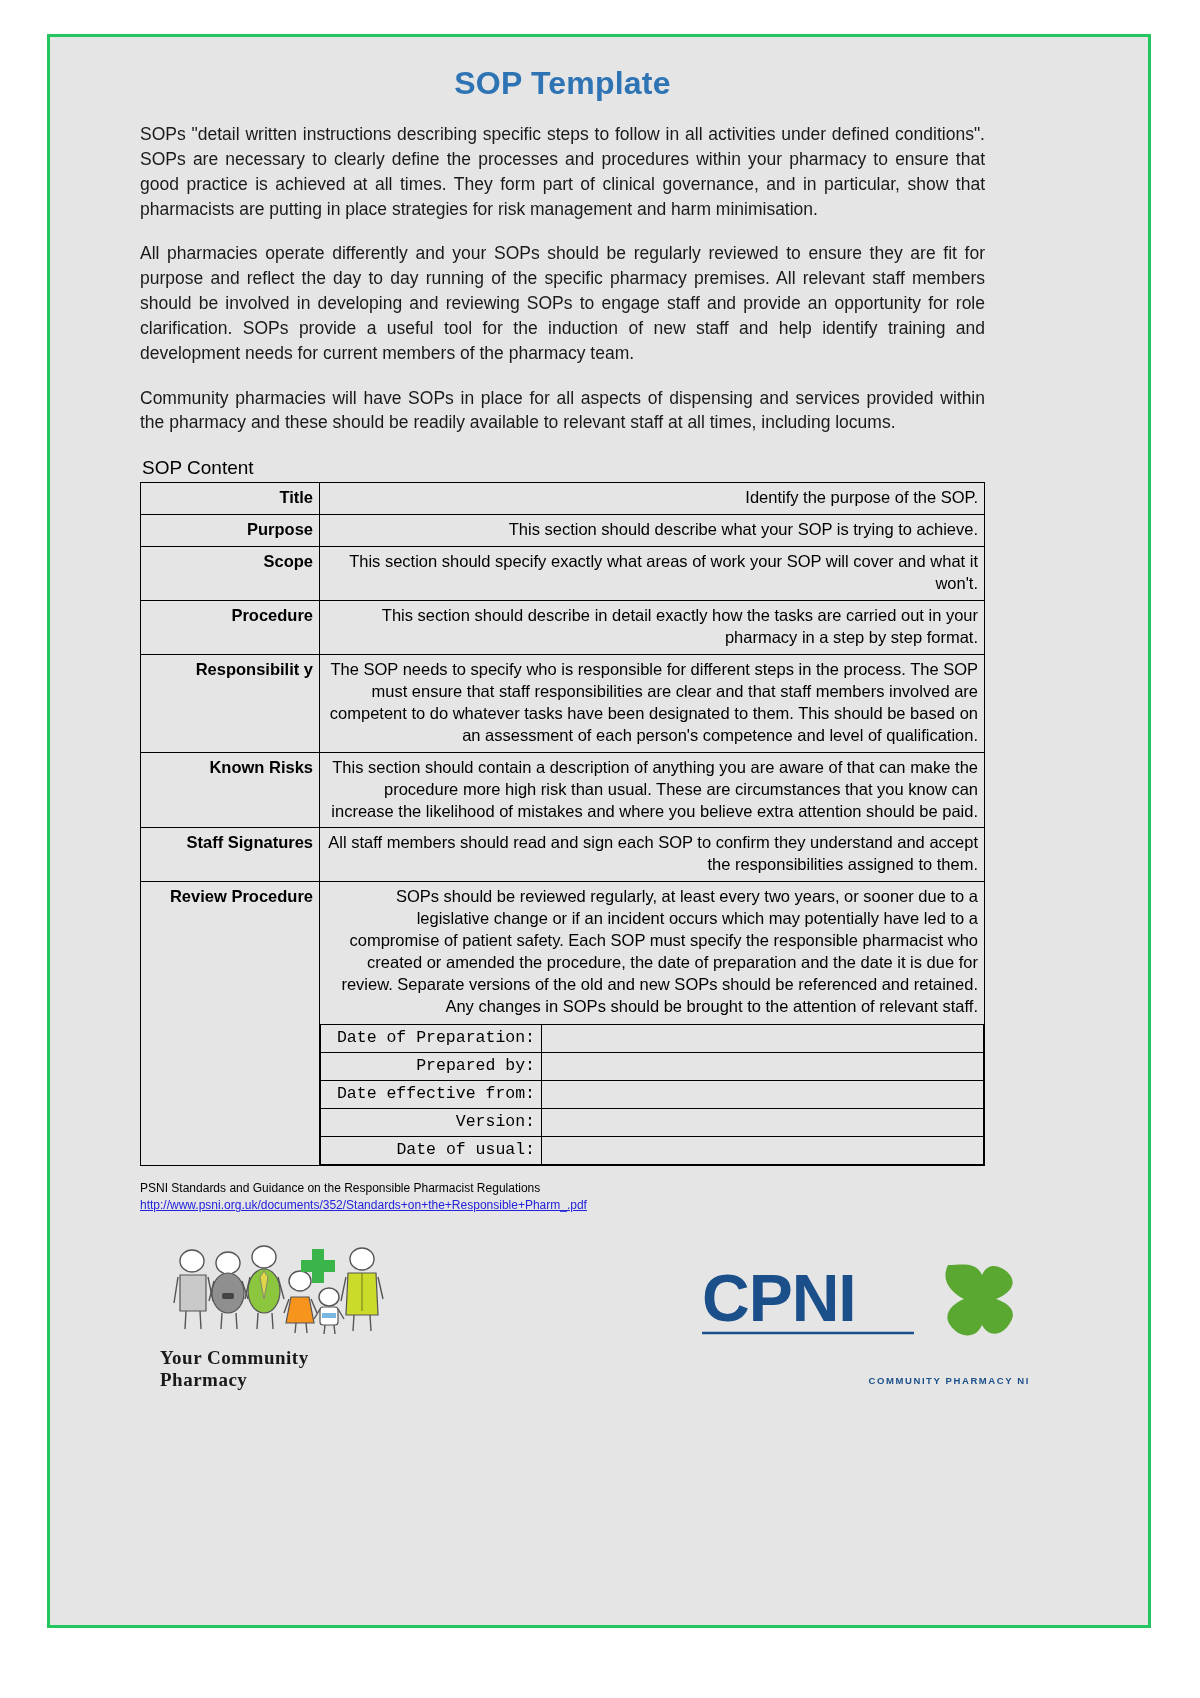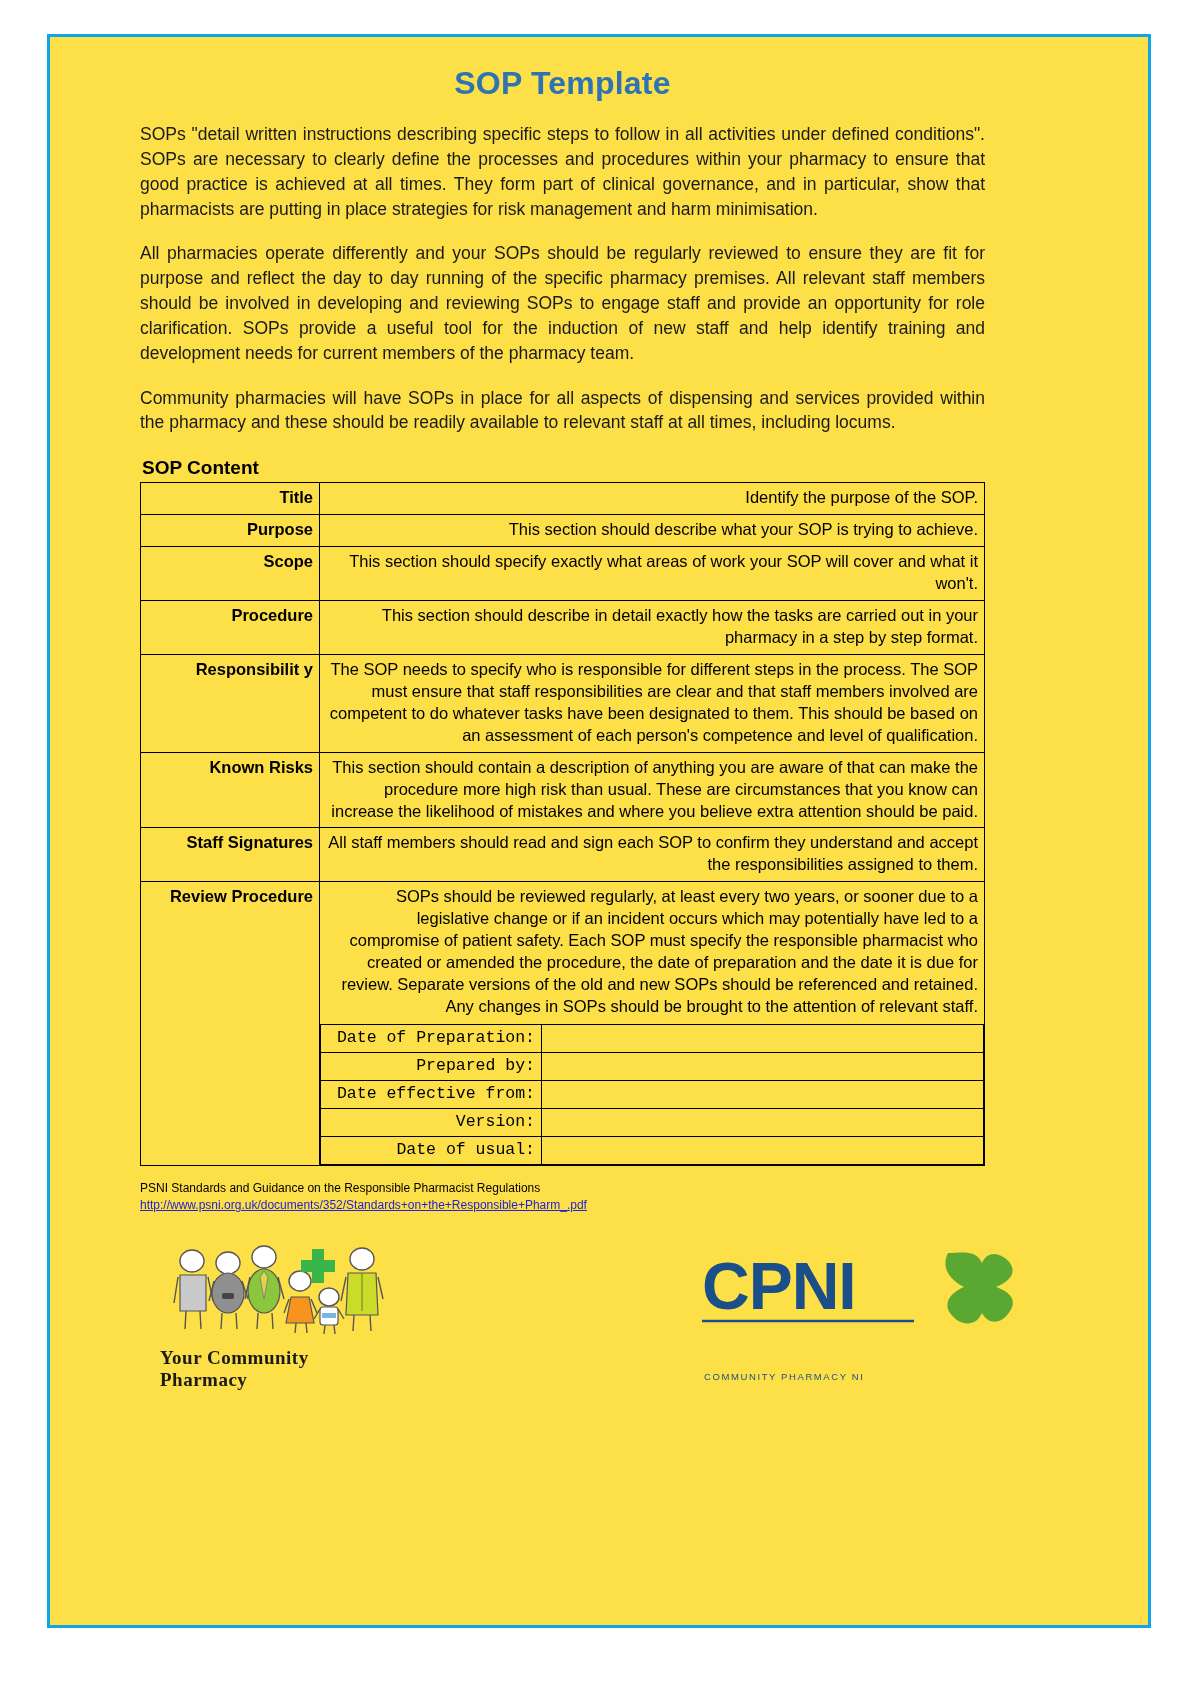--- a/index.html
+++ b/index.html
@@ -15,23 +15,23 @@
     overflow: hidden;
   }
 
   
   .page {
     position: absolute;
     left: 47px;
     top: 34px;
     width: 1104px;
     height: 1594px;
-    border: 3px solid #0ea5e9;
+    border: 3px solid #22c55e;
     box-sizing: border-box;
-    background: #fde047;
+    background: #e5e5e5;
   }
 
   .content {
     position: absolute;
     left: 90px;
     top: 28px;
     width: 845px;
   }
 
   
@@ -50,21 +50,21 @@
     line-height: 1.42;
     text-align: justify;
     margin: 0 0 20px 0;
     color: #1a1a1a;
   }
   .para.last { margin-bottom: 22px; }
 
   
   .section-head {
     font-size: 19px;
-    font-weight: bold;
+    font-weight: normal;
     margin: 0 0 3px 2px;
     color: #000;
   }
 
   
   table.sop {
     border-collapse: collapse;
     width: 845px;
     table-layout: fixed;
   }
@@ -134,31 +134,32 @@
     font-family: "Liberation Serif", serif;
     font-weight: bold;
     font-size: 19px;
     letter-spacing: 0.5px;
     margin-top: 2px;
     color: #1a1a1a;
   }
   .logo-right {
     position: absolute;
     left: 560px;
-    top: 16px;
+    top: 28px;
     width: 330px;
   }
   .cpni-text {
     font-family: "Liberation Sans", sans-serif;
-    font-weight: normal;
+    font-weight: bold;
     font-size: 9.5px;
     letter-spacing: 1.6px;
     color: #1a4f8a;
-    margin-top: 10px;
+    margin-top: 2px;
     margin-left: 4px;
+    text-align: right;
   }
 </style>
 </head>
 <body>
 
 <div class="page">
   <div class="content">
 
     <h1 class="doc-title">SOP Template</h1>
 

